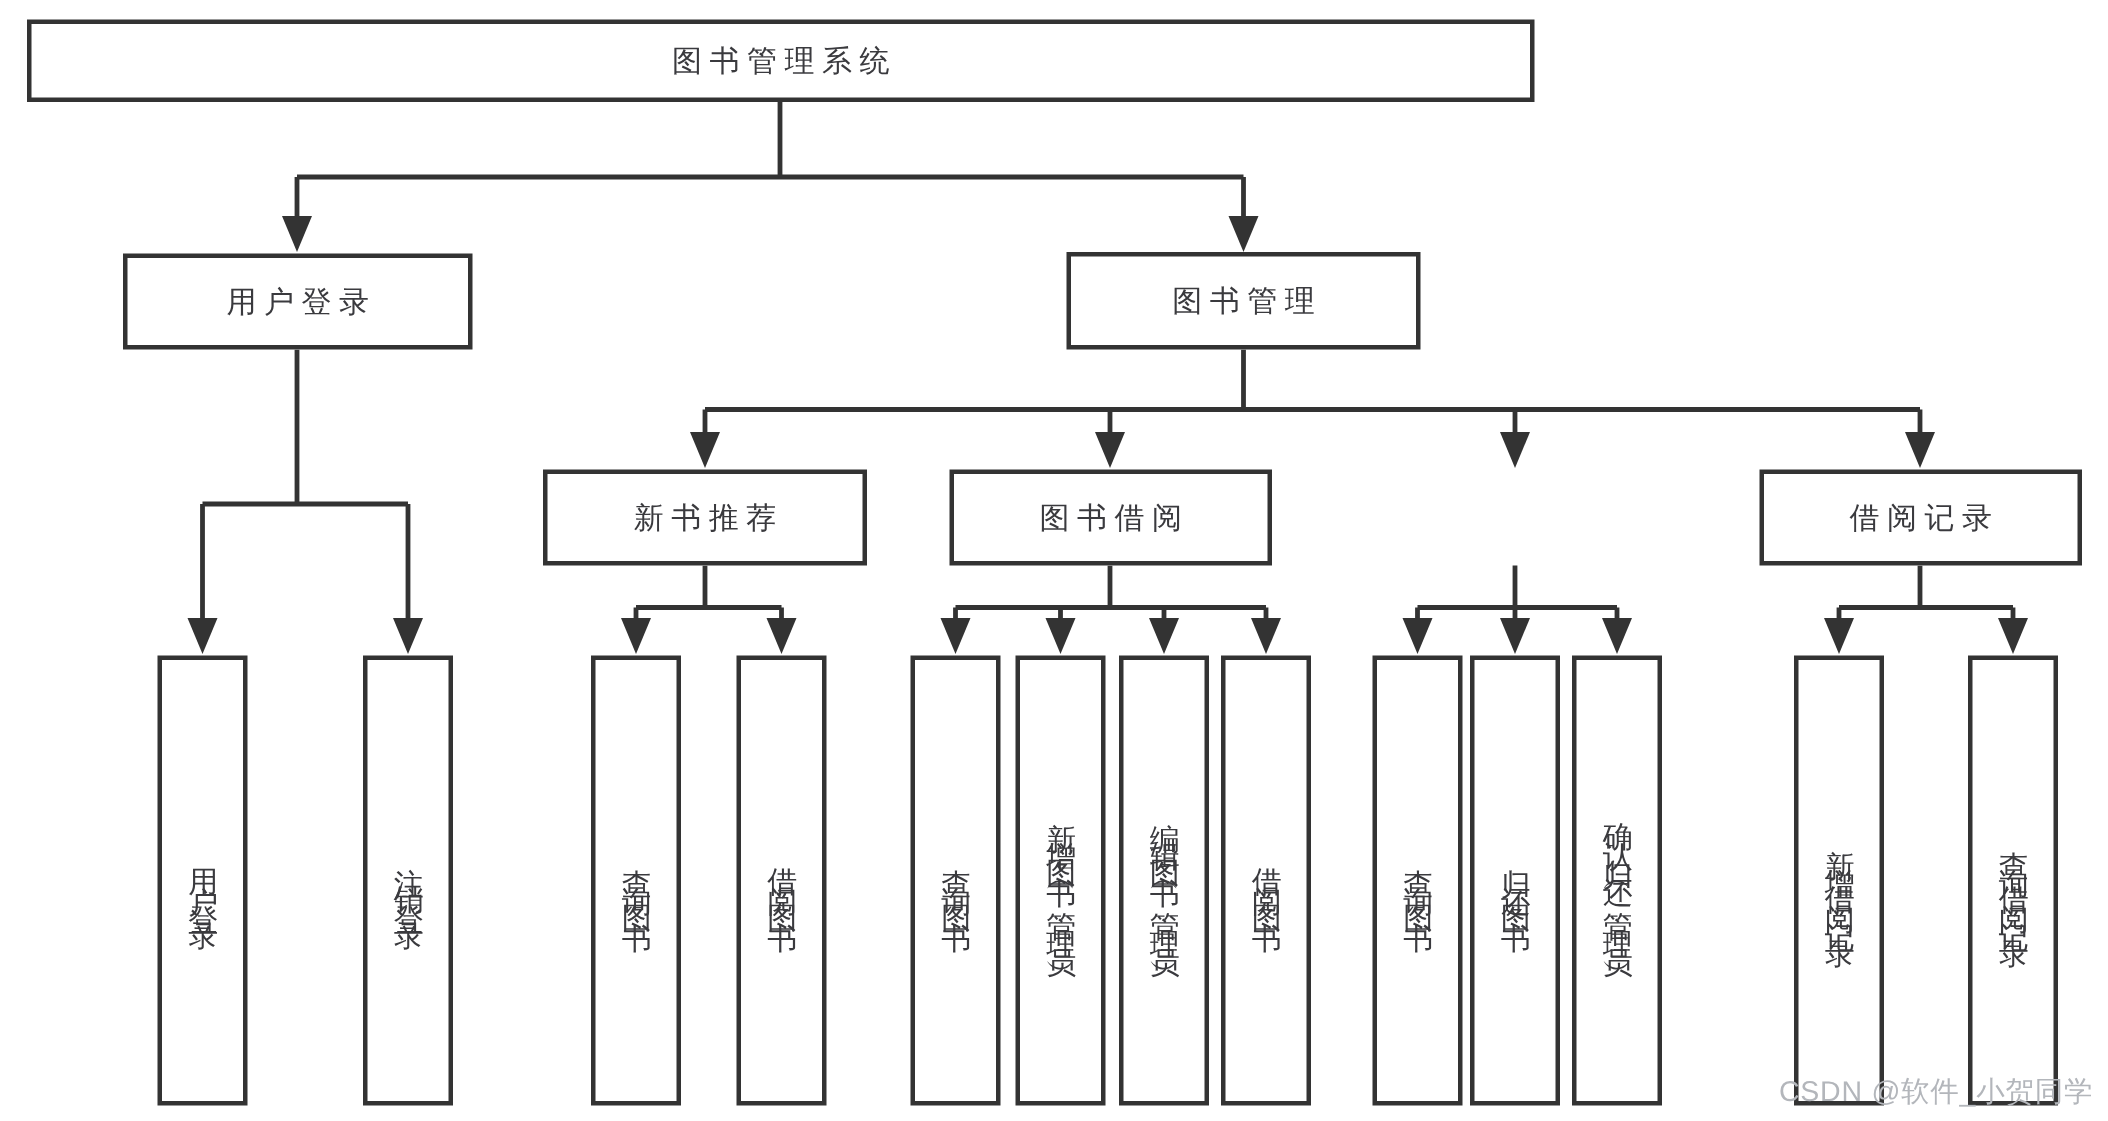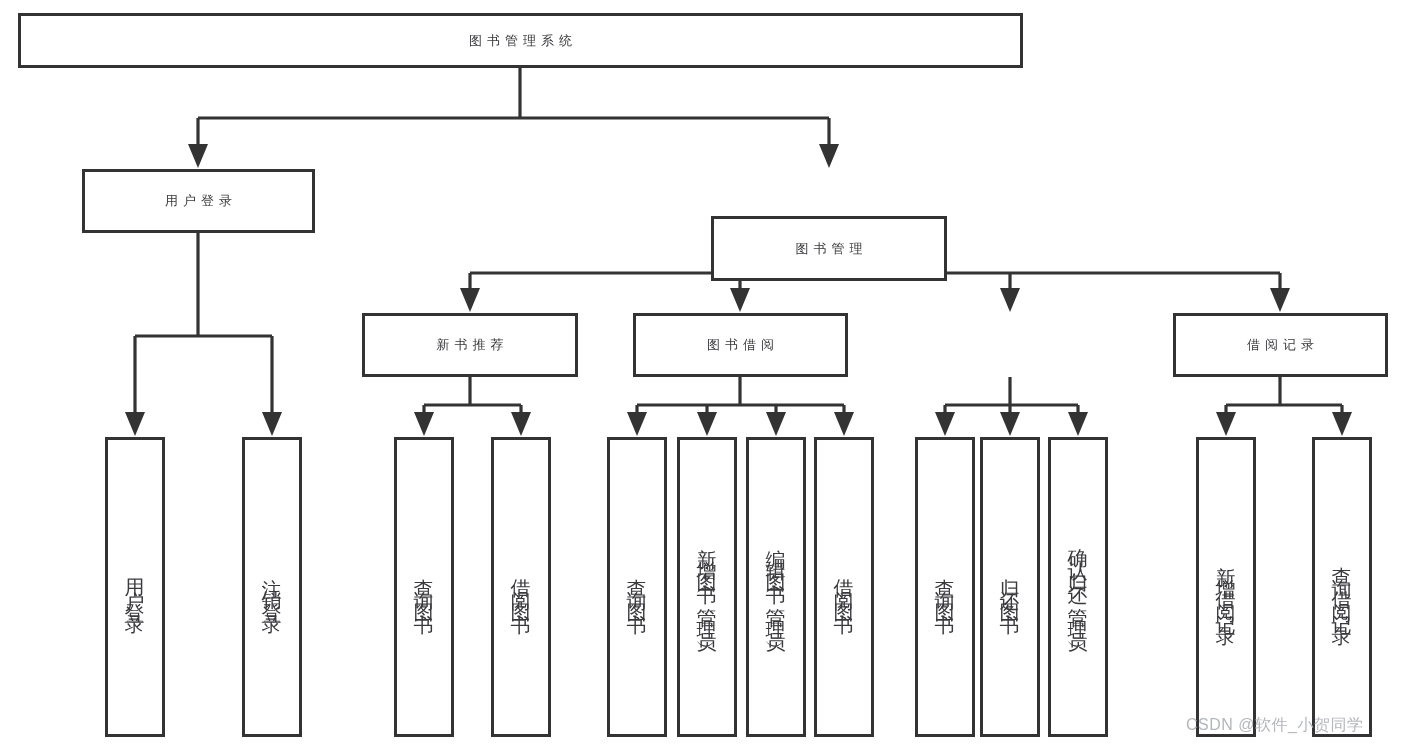--- a/index.html
+++ b/index.html
@@ -39,39 +39,39 @@
     box-sizing: border-box;
     background: #ffffff;
     border: 3px solid var(--line);
     color: var(--text);
     z-index: 2;
     display: flex;
     align-items: center;
     justify-content: center;
   }
   .hbox {
-    font-size: 13px;
+    font-size: 20px;
     letter-spacing: 5px;
     text-indent: 5px;
     white-space: nowrap;
   }
   .vbox .vtext {
     writing-mode: vertical-rl;
     text-orientation: mixed;
     font-size: 20px;
     line-height: 1;
     letter-spacing: 12px;
     white-space: nowrap;
   }
   .watermark {
     position: absolute;
     left: 1186px;
     top: 715px;
     z-index: 6;
-    font-size: 16px;
+    font-size: 19px;
     letter-spacing: 0.5px;
     color: var(--wm);
     white-space: nowrap;
   }
 </style>
 </head>
 <body>
 
 <div class="canvas" style="--line: #333333; --text: #3a3a3e; --wm: #b3b6bb;">
 
@@ -114,21 +114,21 @@
     <g>
       <path d="M1280,377 V405 M1226,405 H1342 M1226,405 V420 M1342,405 V420"></path>
       <polygon points="1216,412 1236,412 1226,436"></polygon>
       <polygon points="1332,412 1352,412 1342,436"></polygon>
     </g>
   </svg>
 
   <div class="node hbox" style="left:18px; top:13px; width:1005px; height:55px;">图书管理系统</div>
 
   <div class="node hbox" style="left:82px; top:169px; width:233px; height:64px;">用户登录</div>
-  <div class="node hbox" style="left:711px; top:168px; width:236px; height:65px;margin-top:48px;">图书管理</div>
+  <div class="node hbox" style="left:711px; top:168px; width:236px; height:65px;">图书管理</div>
 
   <div class="node hbox" style="left:633px; top:313px; width:215px; height:64px;">图书借阅</div>
   <div class="node hbox" style="left:362px; top:313px; width:216px; height:64px;">新书推荐</div>
   <div class="node hbox" style="left:1173px; top:313px; width:215px; height:64px;">借阅记录</div>
 
   <div class="node vbox" style="left:105px; top:437px; width:60px; height:300px;">
     <span class="vtext">用户登录</span>
   </div>
   <div class="node vbox" style="left:242px; top:437px; width:60px; height:300px;">
     <span class="vtext">注销登录</span>

